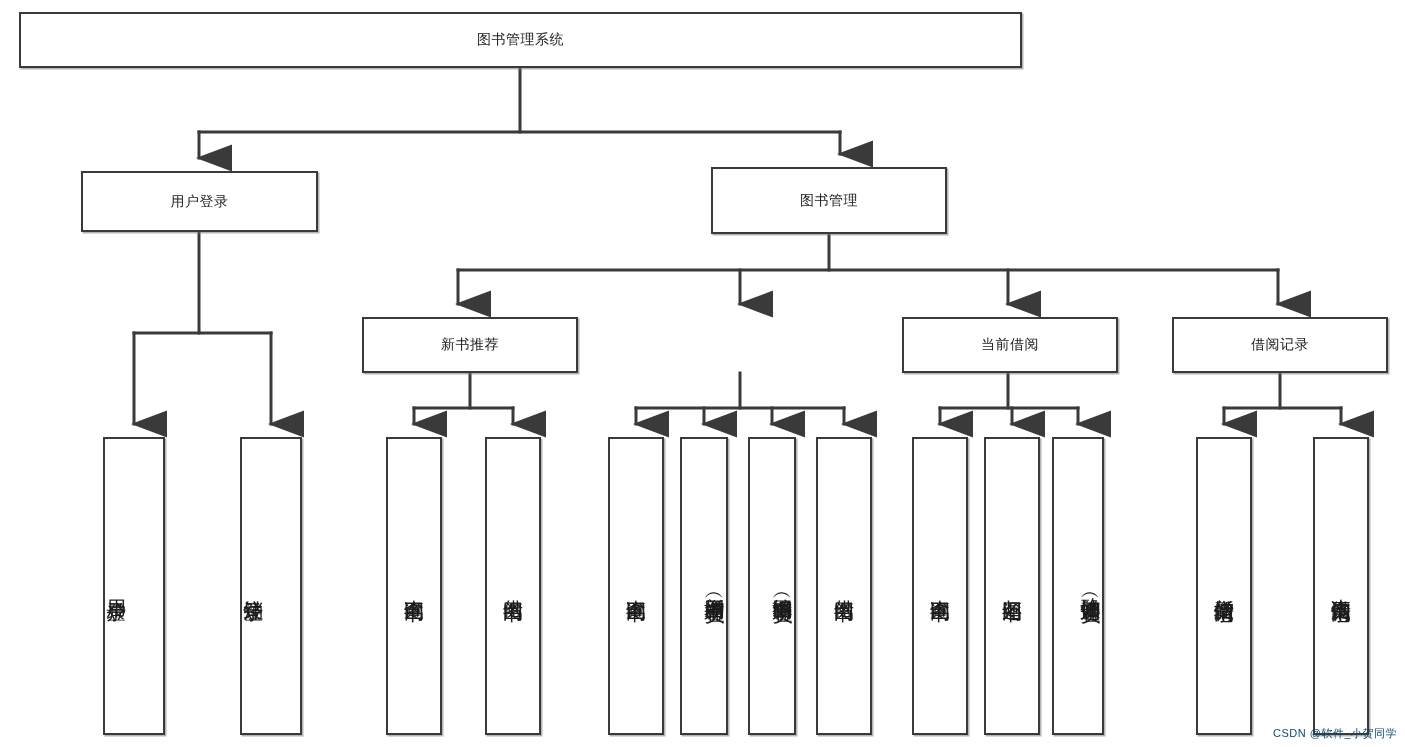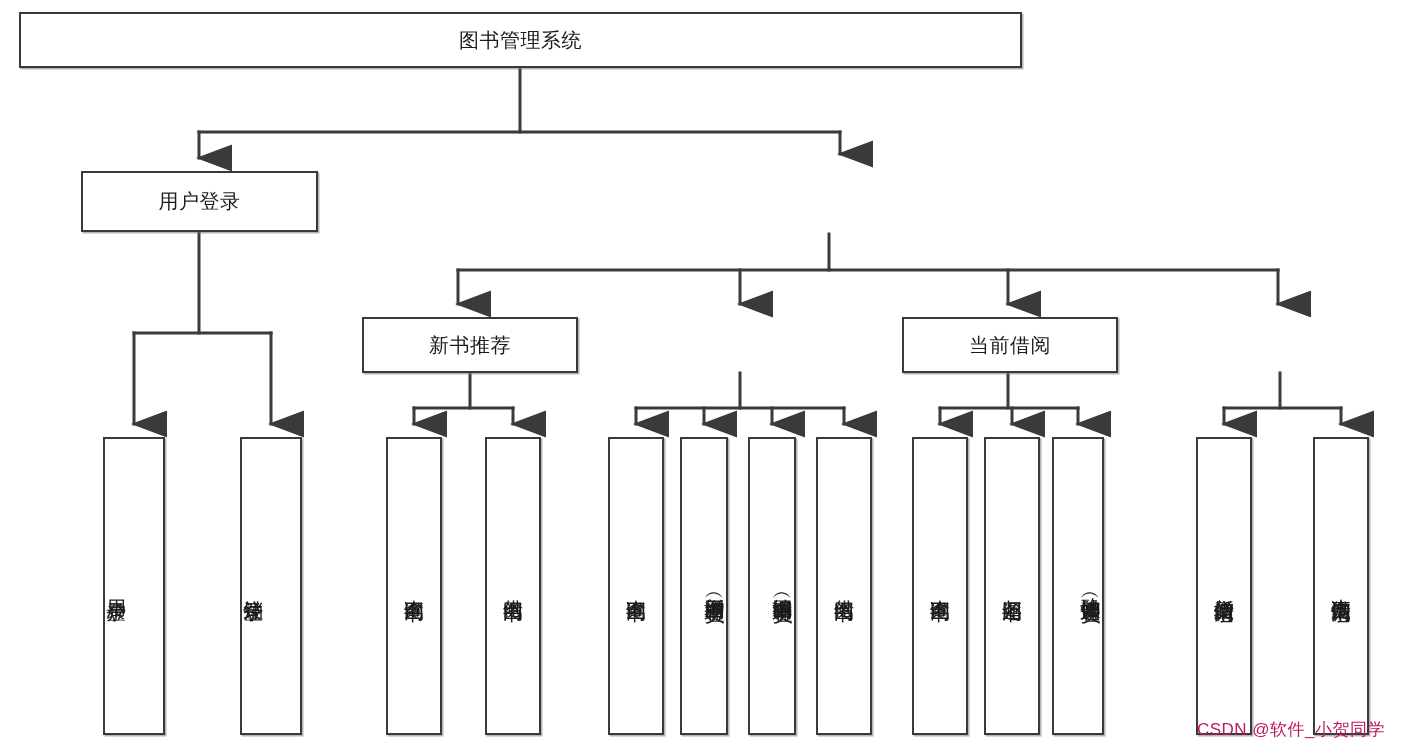--- a/index.html
+++ b/index.html
@@ -30,21 +30,21 @@
     box-sizing: border-box;
     border: 2px solid #3a3a3a;
     background: #ffffff;
     display: flex;
     align-items: center;
     justify-content: center;
     color: #1c1c1c;
     box-shadow: 1.5px 1.5px 0 0 rgba(120,120,120,0.55);
   }
   .node.horiz {
-    font-size: 20px;
+    font-size: 14px;
     letter-spacing: 0.5px;
   }
   .node.vert {
     writing-mode: vertical-rl;
     text-orientation: upright;
     font-size: 20px;
     line-height: 1.14;
     letter-spacing: 1px;
     padding: 6px 0;
   }
@@ -55,24 +55,24 @@
   .node.vert.align-top {
     align-items: flex-start;
     justify-content: center;
   }
   .node.vert span {
     display: block;
     text-align: center;
   }
   .watermark {
     position: absolute;
-    right: 20px;
+    right: 8px;
     bottom: 6px;
-    font-size: 17px;
-    color: #be185d;
+    font-size: 11px;
+    color: #0c4a6e;
     white-space: nowrap;
     letter-spacing: 0.5px;
   }
 </style>
 </head>
 <body>
 
 <div id="canvas">
 
   <svg id="edges" viewBox="0 0 1405 747" xmlns="http://www.w3.org/2000/svg">
@@ -125,26 +125,32 @@
     </g>
   </svg>
 
   <div class="node horiz" style="left: 19px; top: 12px; width: 1003px; height: 56px;">
     <span>图书管理系统</span>
   </div>
 
   <div class="node horiz" style="left: 81px; top: 171px; width: 237px; height: 61px;">
     <span>用户登录</span>
   </div>
+  <div class="node horiz" style="left: 711px; top: 167px; width: 236px; height: 67px;">
+    <span>图书管理</span>
+  </div>
 
   <div class="node horiz" style="left: 362px; top: 317px; width: 216px; height: 56px; justify-content: center;">
     <span>新书推荐</span>
   </div>
   <div class="node horiz" style="left: 902px; top: 317px; width: 216px; height: 56px;">
     <span>当前借阅</span>
+  </div>
+  <div class="node horiz" style="left: 1172px; top: 317px; width: 216px; height: 56px;">
+    <span>借阅记录</span>
   </div>
 
   <div class="node vert align-bottom" style="left: 103px; top: 437px; width: 62px; height: 298px;">
     <span>用户登录</span>
   </div>
   <div class="node vert align-bottom" style="left: 240px; top: 437px; width: 62px; height: 298px;">
     <span>注销登录</span>
   </div>
   <div class="node vert" style="left: 386px; top: 437px; width: 56px; height: 298px;">
     <span>查询图书</span>

